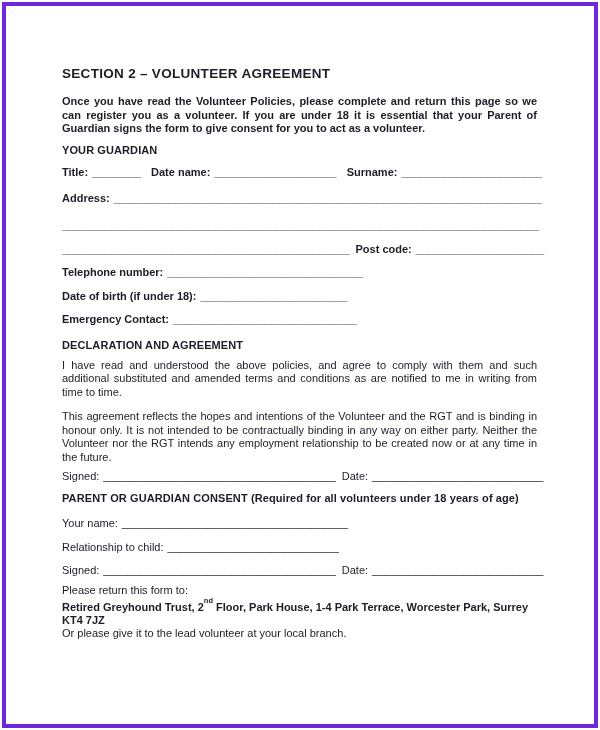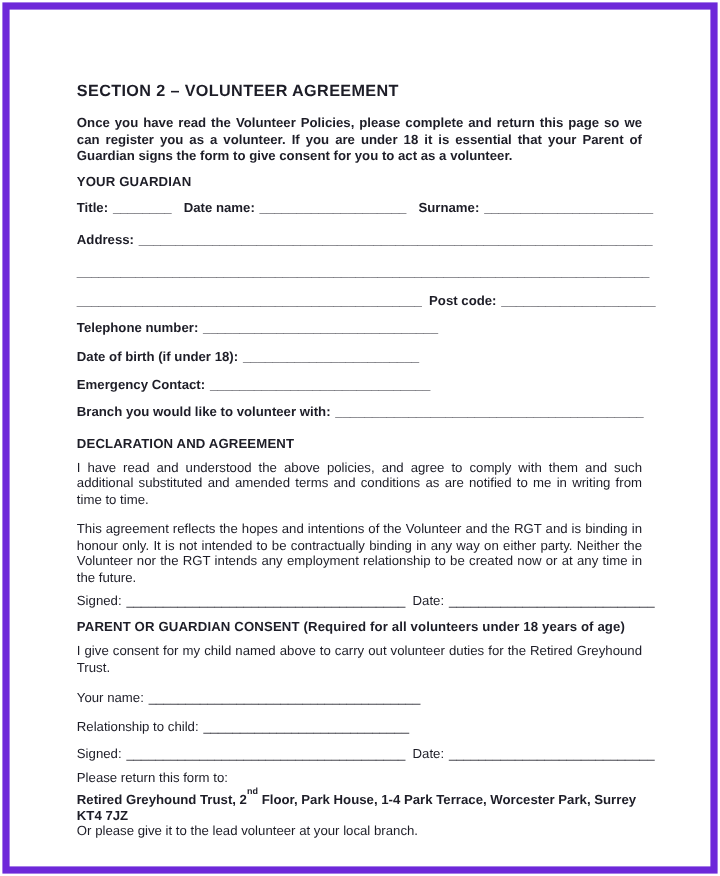--- a/index.html
+++ b/index.html
@@ -2,21 +2,21 @@
 <html><head>
 <meta charset="utf-8">
 <style>
   html,body{margin:0;padding:0;}
   body{
     width:600px;height:730px;background:#ffffff;position:relative;
     font-family:"Liberation Sans",sans-serif;color:#1d1d27;
     -webkit-font-smoothing:antialiased;
   }
   .page{
-    position:absolute;inset:2px;border:6px solid #6d28d9;background:#ffffff;
+    position:absolute;inset:2px;border:4px solid #6d28d9;background:#ffffff;
     box-sizing:border-box;overflow:hidden;
   }
   .content{
     padding:60px 57px 0 56px;font-size:11px;
   }
   .h1{
     font-size:13.5px;font-weight:700;letter-spacing:.3px;line-height:16px;margin:0;
   }
   .h2{
     font-size:11px;font-weight:700;line-height:13px;margin:0;letter-spacing:.1px;
@@ -74,38 +74,34 @@
     </div>
 
     <div class="row mt10">
       <span class="lbl">Date of birth (if under 18):</span><span class="bl">________________________</span>
     </div>
 
     <div class="row mt9">
       <span class="lbl">Emergency Contact:</span><span class="bl">______________________________</span>
     </div>
 
-    <div class="row mt9">
-      <span class="lbl">Branch you would like to volunteer with:</span><span class="bl">__________________________________________</span>
-    </div>
 
 
     <h2 class="h2 mt13">DECLARATION AND AGREEMENT</h2>
 
     <p class="para mt7">I have read and understood the above policies, and agree to comply with them and such additional substituted and amended terms and conditions as are notified to me in writing from time to time.</p>
 
     <p class="para mt11">This agreement reflects the hopes and intentions of the Volunteer and the RGT and is binding in honour only.  It is not intended to be contractually binding in any way on either party.  Neither the Volunteer nor the RGT intends any employment relationship to be created now or at any time in the future.</p>
 
     <div class="row mt5">
       <span class="lbl-n">Signed:</span><span class="bl-n">______________________________________</span><span class="lbl-n gap-s">Date:</span><span class="bl-n">____________________________</span>
     </div>
 
     <h2 class="h2 mt9">PARENT OR GUARDIAN CONSENT (Required for all volunteers under 18 years of age)</h2>
 
-    <p class="para mt7">I give consent for my child named above to carry out volunteer duties for the Retired Greyhound Trust.</p>
 
     <div class="row mt11">
       <span class="lbl-n">Your name:</span><span class="bl-n">_____________________________________</span>
     </div>
 
     <div class="row mt10">
       <span class="lbl-n">Relationship to child:</span><span class="bl-n">____________________________</span>
     </div>
 
     <div class="row mt9">

